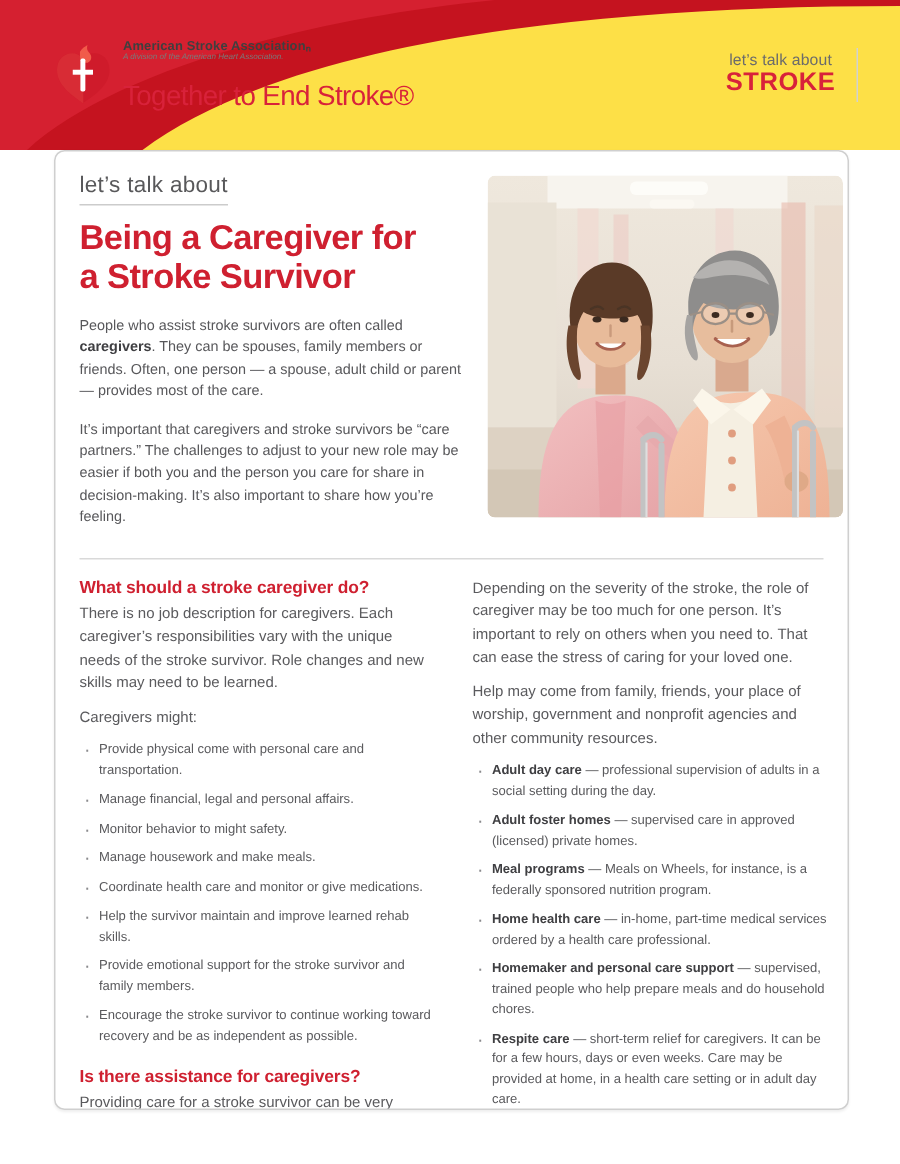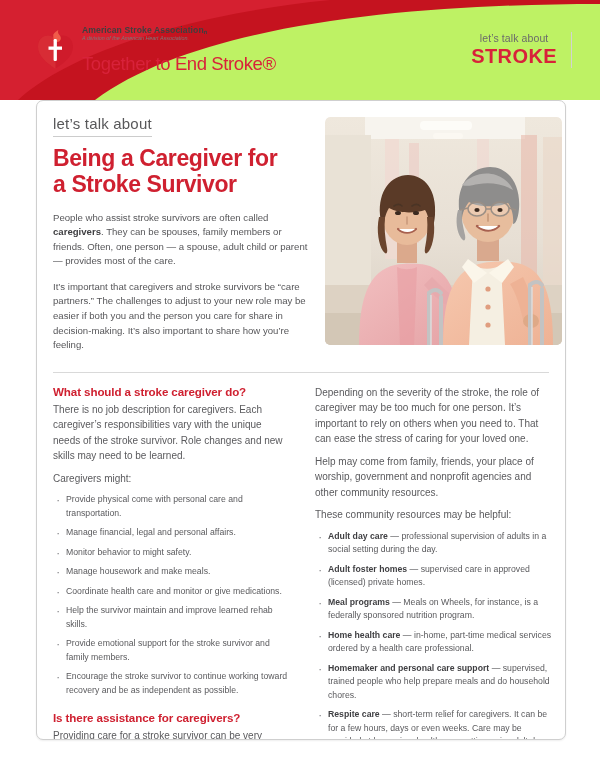--- a/index.html
+++ b/index.html
@@ -15,21 +15,21 @@
     overflow: hidden;
     position: relative;
   }
 
   
   .header {
     position: relative;
     width: 600px;
     height: 100px;
     overflow: hidden;
-    background: #bef264;
+    background: #fde047;
   }
   .swoosh {
     position: absolute;
     left: 0;
     top: 0;
     width: 600px;
     height: 100px;
   }
   .header-inner {
     position: absolute;
@@ -87,21 +87,21 @@
     line-height: 1.1;
     padding-right: 14px;
   }
   .ltc-small {
     font-size: 10.5px;
     color: #6b6b6b;
     letter-spacing: 0.1px;
     white-space: nowrap;
   }
   .ltc-big {
-    font-size: 20px;
+    font-size: 17px;
     font-weight: bold;
     color: #d8223a;
     letter-spacing: 0.4px;
     white-space: nowrap;
   }
   .hdr-divider {
     width: 1px;
     height: 36px;
     background: #d2d2d2;
   }
@@ -417,21 +417,20 @@
       <h2 class="sec-head spaced">Is there assistance for caregivers?</h2>
       <p class="body-p">Providing care for a stroke survivor can be very rewarding. But it also can be stressful and frustrating when you suddenly become a caregiver. To be successful, you must also take care of your needs.</p>
 
     </div>
 
     <div class="col-divider"></div>
 
     <div class="col">
       <p class="body-p">Depending on the severity of the stroke, the role of caregiver may be too much for one person. It’s important to rely on others when you need to. That can ease the stress of caring for your loved one.</p>
       <p class="body-p">Help may come from family, friends, your place of worship, government and nonprofit agencies and other community resources.</p>
-      <p class="body-p">These community resources may be helpful:</p>
       <ul class="bullets">
         <li><b>Adult day care</b><span> — professional supervision of adults in a social setting during the day.</span></li>
         <li><b>Adult foster homes</b><span> — supervised care in approved (licensed) private homes.</span></li>
         <li><b>Meal programs</b><span> — Meals on Wheels, for instance, is a federally sponsored nutrition program.</span></li>
         <li><b>Home health care</b><span> — in-home, part-time medical services ordered by a health care professional.</span></li>
         <li><b>Homemaker and personal care support</b><span> — supervised, trained people who help prepare meals and do household chores.</span></li>
         <li><b>Respite care</b><span> — short-term relief for caregivers. It can be for a few hours, days or even weeks. Care may be provided at home, in a health care setting or in adult day care.</span></li>
 
       </ul>
 

